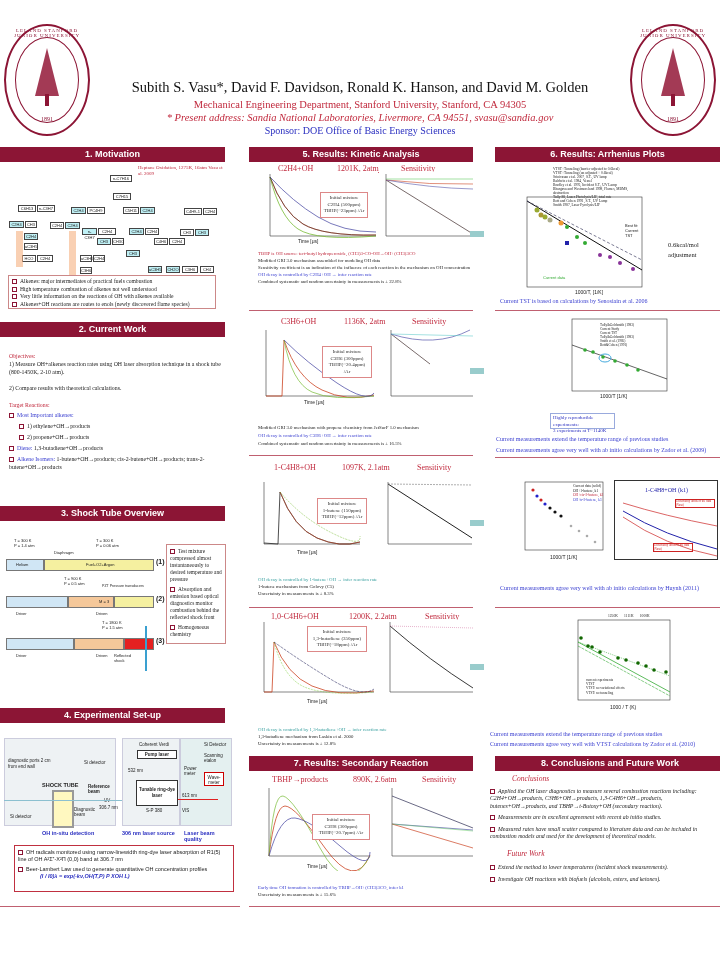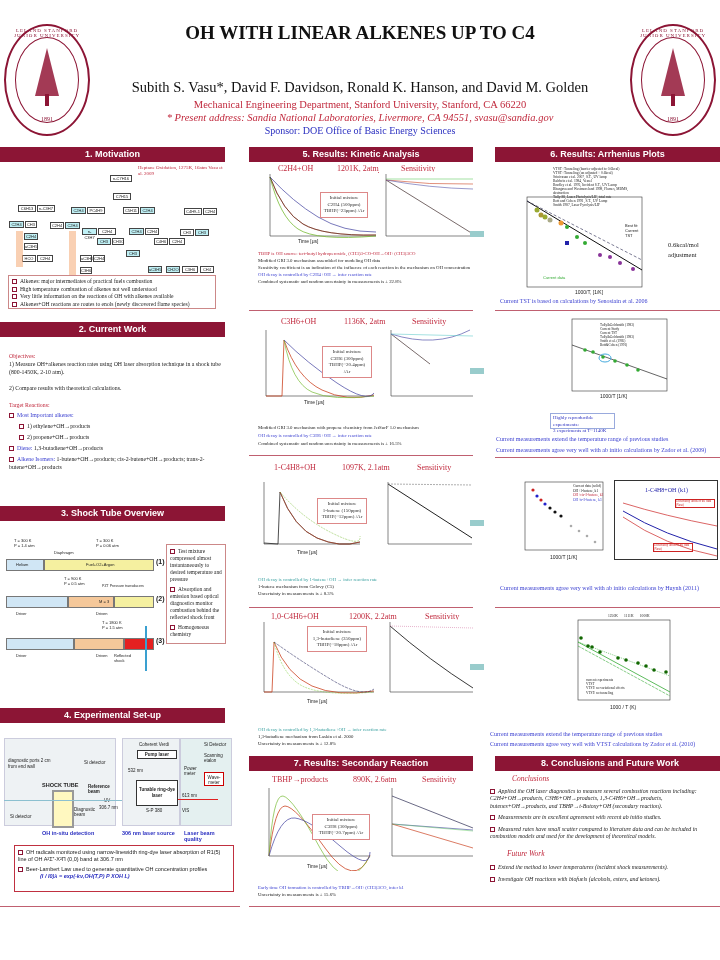--- a/index.html
+++ b/index.html
@@ -46,24 +46,23 @@
   <div class="year">1891</div>
 </div>
 <div class="seal" style="left:630px;top:24px;">
   <div class="ring-text">LELAND STANFORD JUNIOR UNIVERSITY</div>
   <div class="inner"></div>
     <div class="tree"></div>
     <div class="trunk"></div>
   <div class="year">1891</div>
 </div>
 <div class="title">
-  <div>OH WITH LINEAR ALKENES UP TO C4</div>
 </div>
 <div class="authors">Subith S. Vasu*, David F. Davidson, Ronald K. Hanson, and David M. Golden</div>
-<div class="affil">Mechanical Engineering Department, Stanford University, Stanford, CA 66220</div>
+<div class="affil">Mechanical Engineering Department, Stanford University, Stanford, CA 94305</div>
 <div class="addr">* Present address: Sandia National Laboratories, Livermore, CA 94551, svasu@sandia.gov</div>
 <div class="sponsor">Sponsor: DOE Office of Basic Energy Sciences</div>
 
 <div class="hdr" style="left:0;top:147px;width:225px;">1. Motivation</div>
 <div class="abs" style="left:8px;top:165px;width:215px;height:110px;">
   <div class="abs small red" style="left:130px;top:0;width:85px;font-size:5px;line-height:6px;">Heptane Oxidation, 1275K, 16atm Vasu et al. 2009</div>
   <div class="node" style="left:102px;top:10px;width:22px;">n-C7H16</div>
   <div class="node" style="left:105px;top:28px;width:18px;">C7H15</div>
   <div class="node" style="left:10px;top:40px;width:18px;">C6H13</div>
   <div class="node" style="left:29px;top:40px;width:18px;">n-C3H7</div>

